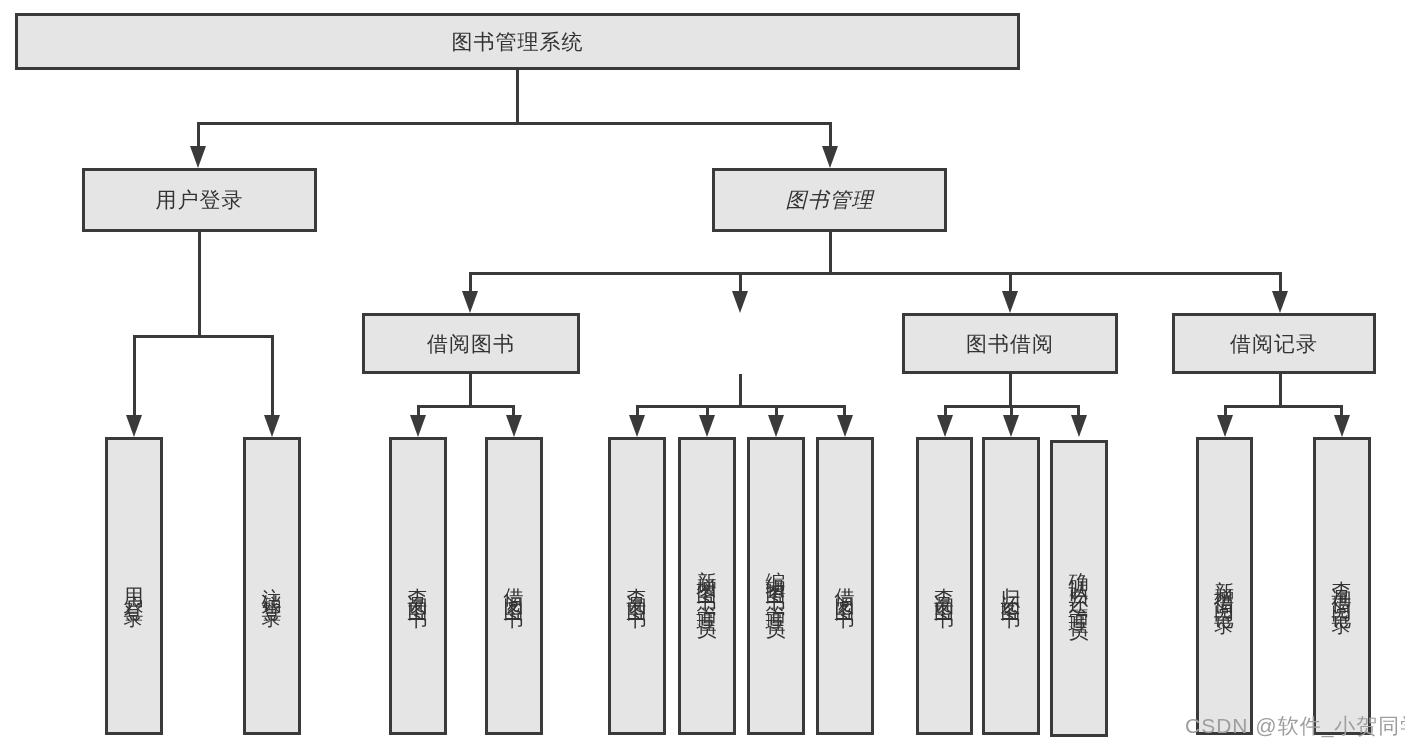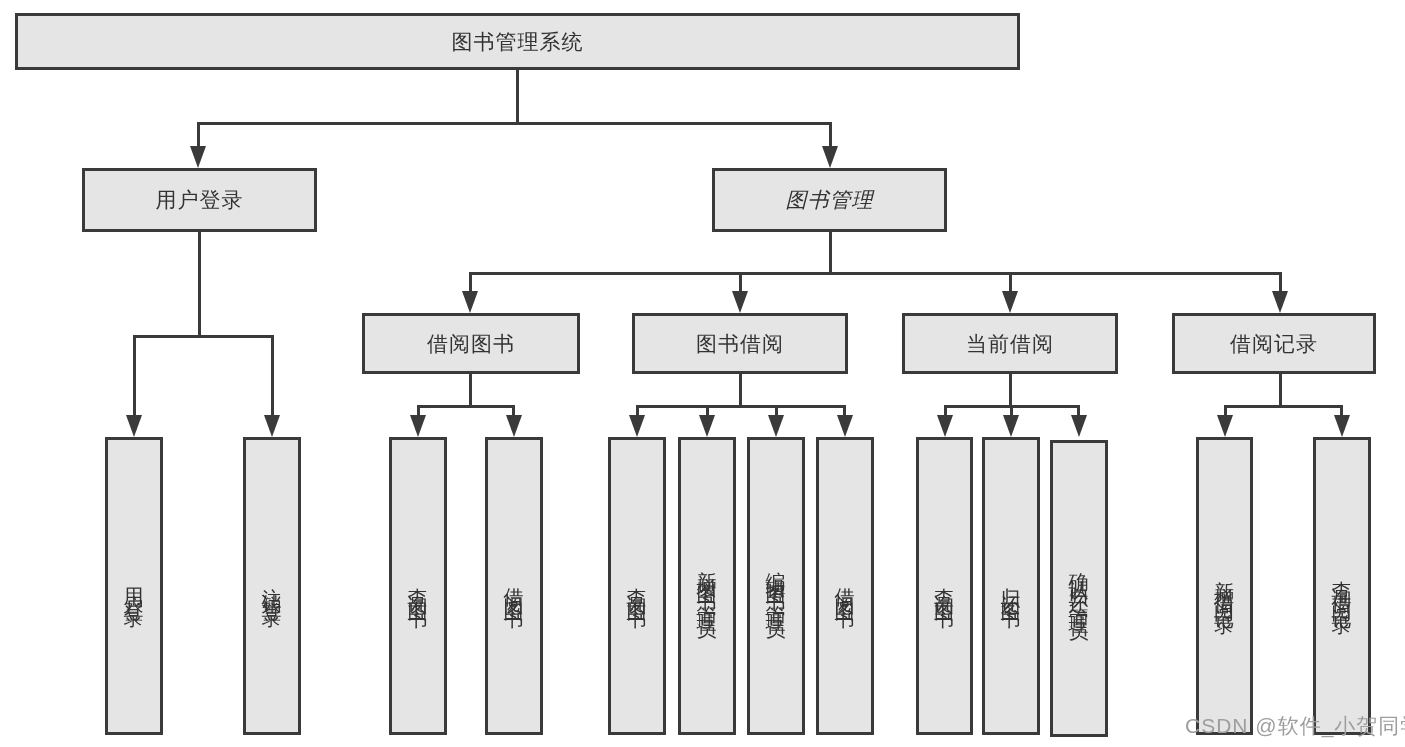--- a/index.html
+++ b/index.html
@@ -89,25 +89,22 @@
   <div class="vline" style="left:739px;top:272px;height:21px;"></div>
   <div class="arrow" style="left:732px;top:291px;"></div>
   <div class="vline" style="left:1009px;top:272px;height:21px;"></div>
   <div class="arrow" style="left:1002px;top:291px;"></div>
   <div class="vline" style="left:1279px;top:272px;height:21px;"></div>
   <div class="arrow" style="left:1272px;top:291px;"></div>
 
   <div class="node" style="left:362px;top:313px;width:218px;height:61px;">
     <span>借阅图书</span>
   </div>
-  <div class="node" style="left:632px;top:313px;width:216px;height:61px;">
+  <div class="node" style="left:902px;top:313px;width:216px;height:61px;">
     <span>图书借阅</span>
-  </div>
-  <div class="node" style="left:902px;top:313px;width:216px;height:61px;">
-    <span>当前借阅</span>
   </div>
   <div class="node" style="left:1172px;top:313px;width:204px;height:61px;">
     <span>借阅记录</span>
   </div>
 
   <div class="vline" style="left:469px;top:374px;height:31px;"></div>
   <div class="hline" style="left:417px;top:405px;width:98px;"></div>
   <div class="vline" style="left:417px;top:405px;height:12px;"></div>
   <div class="arrow" style="left:410px;top:415px;"></div>
   <div class="vline" style="left:512px;top:405px;height:12px;"></div>

